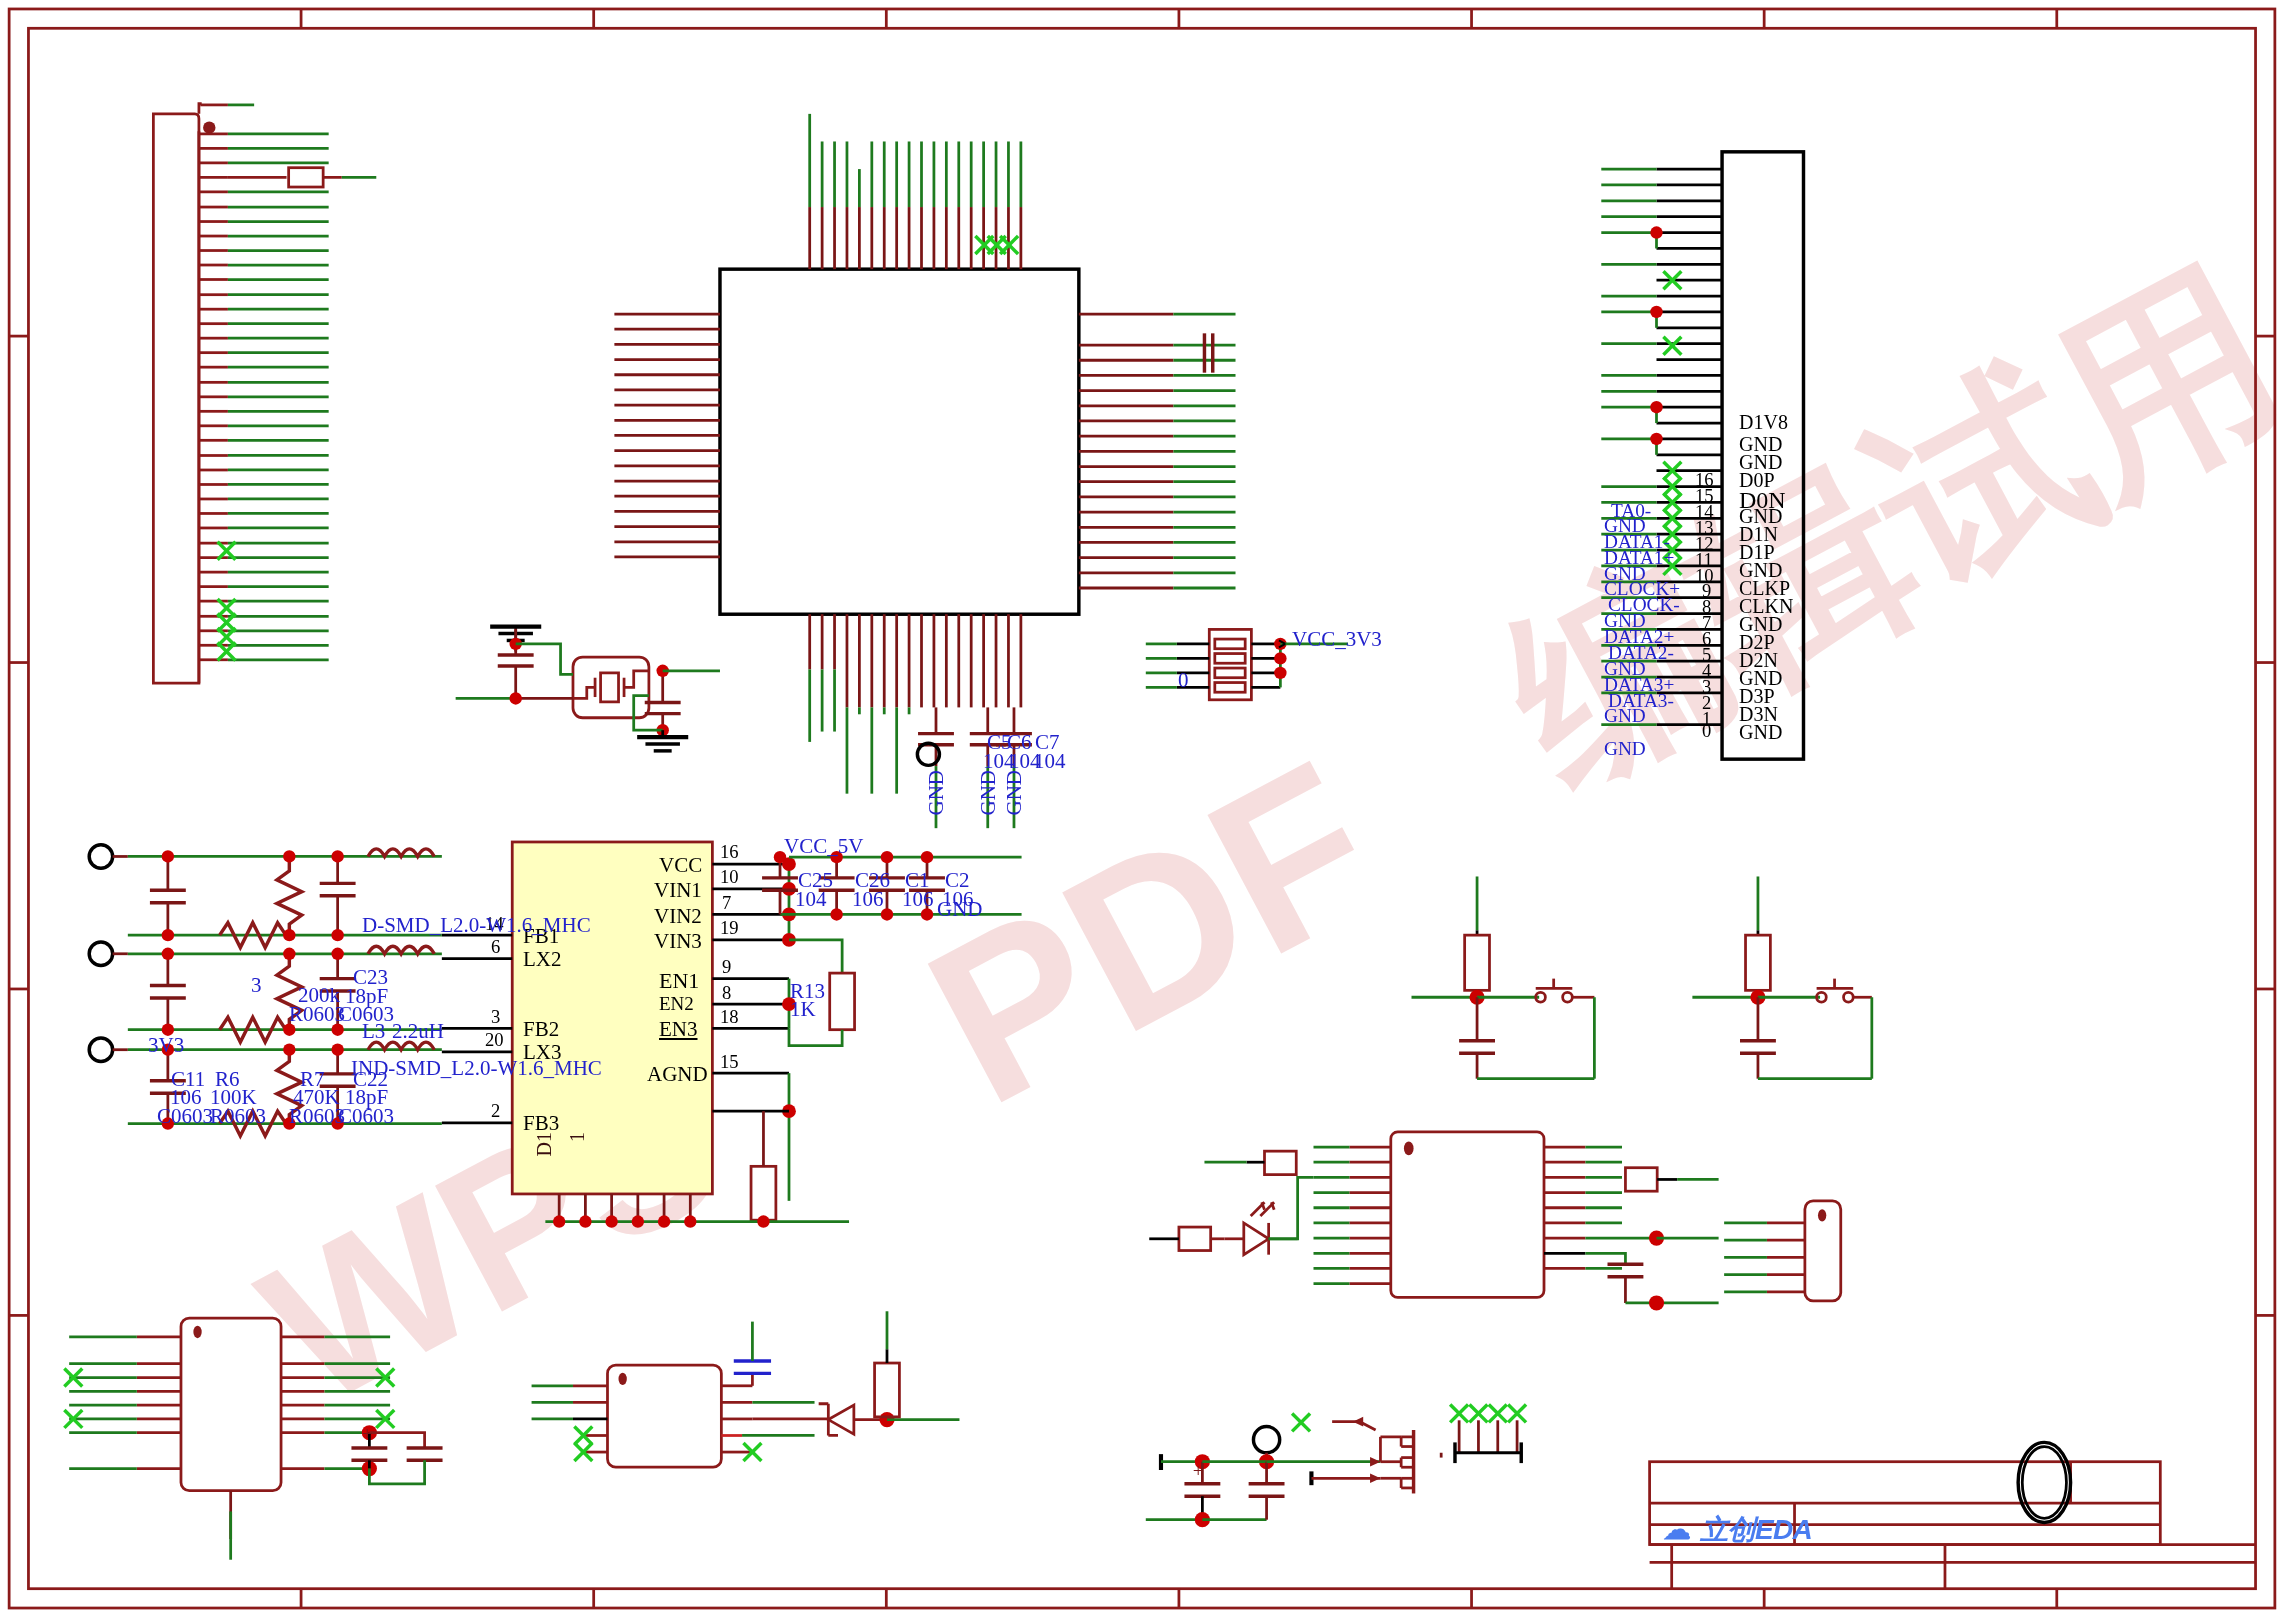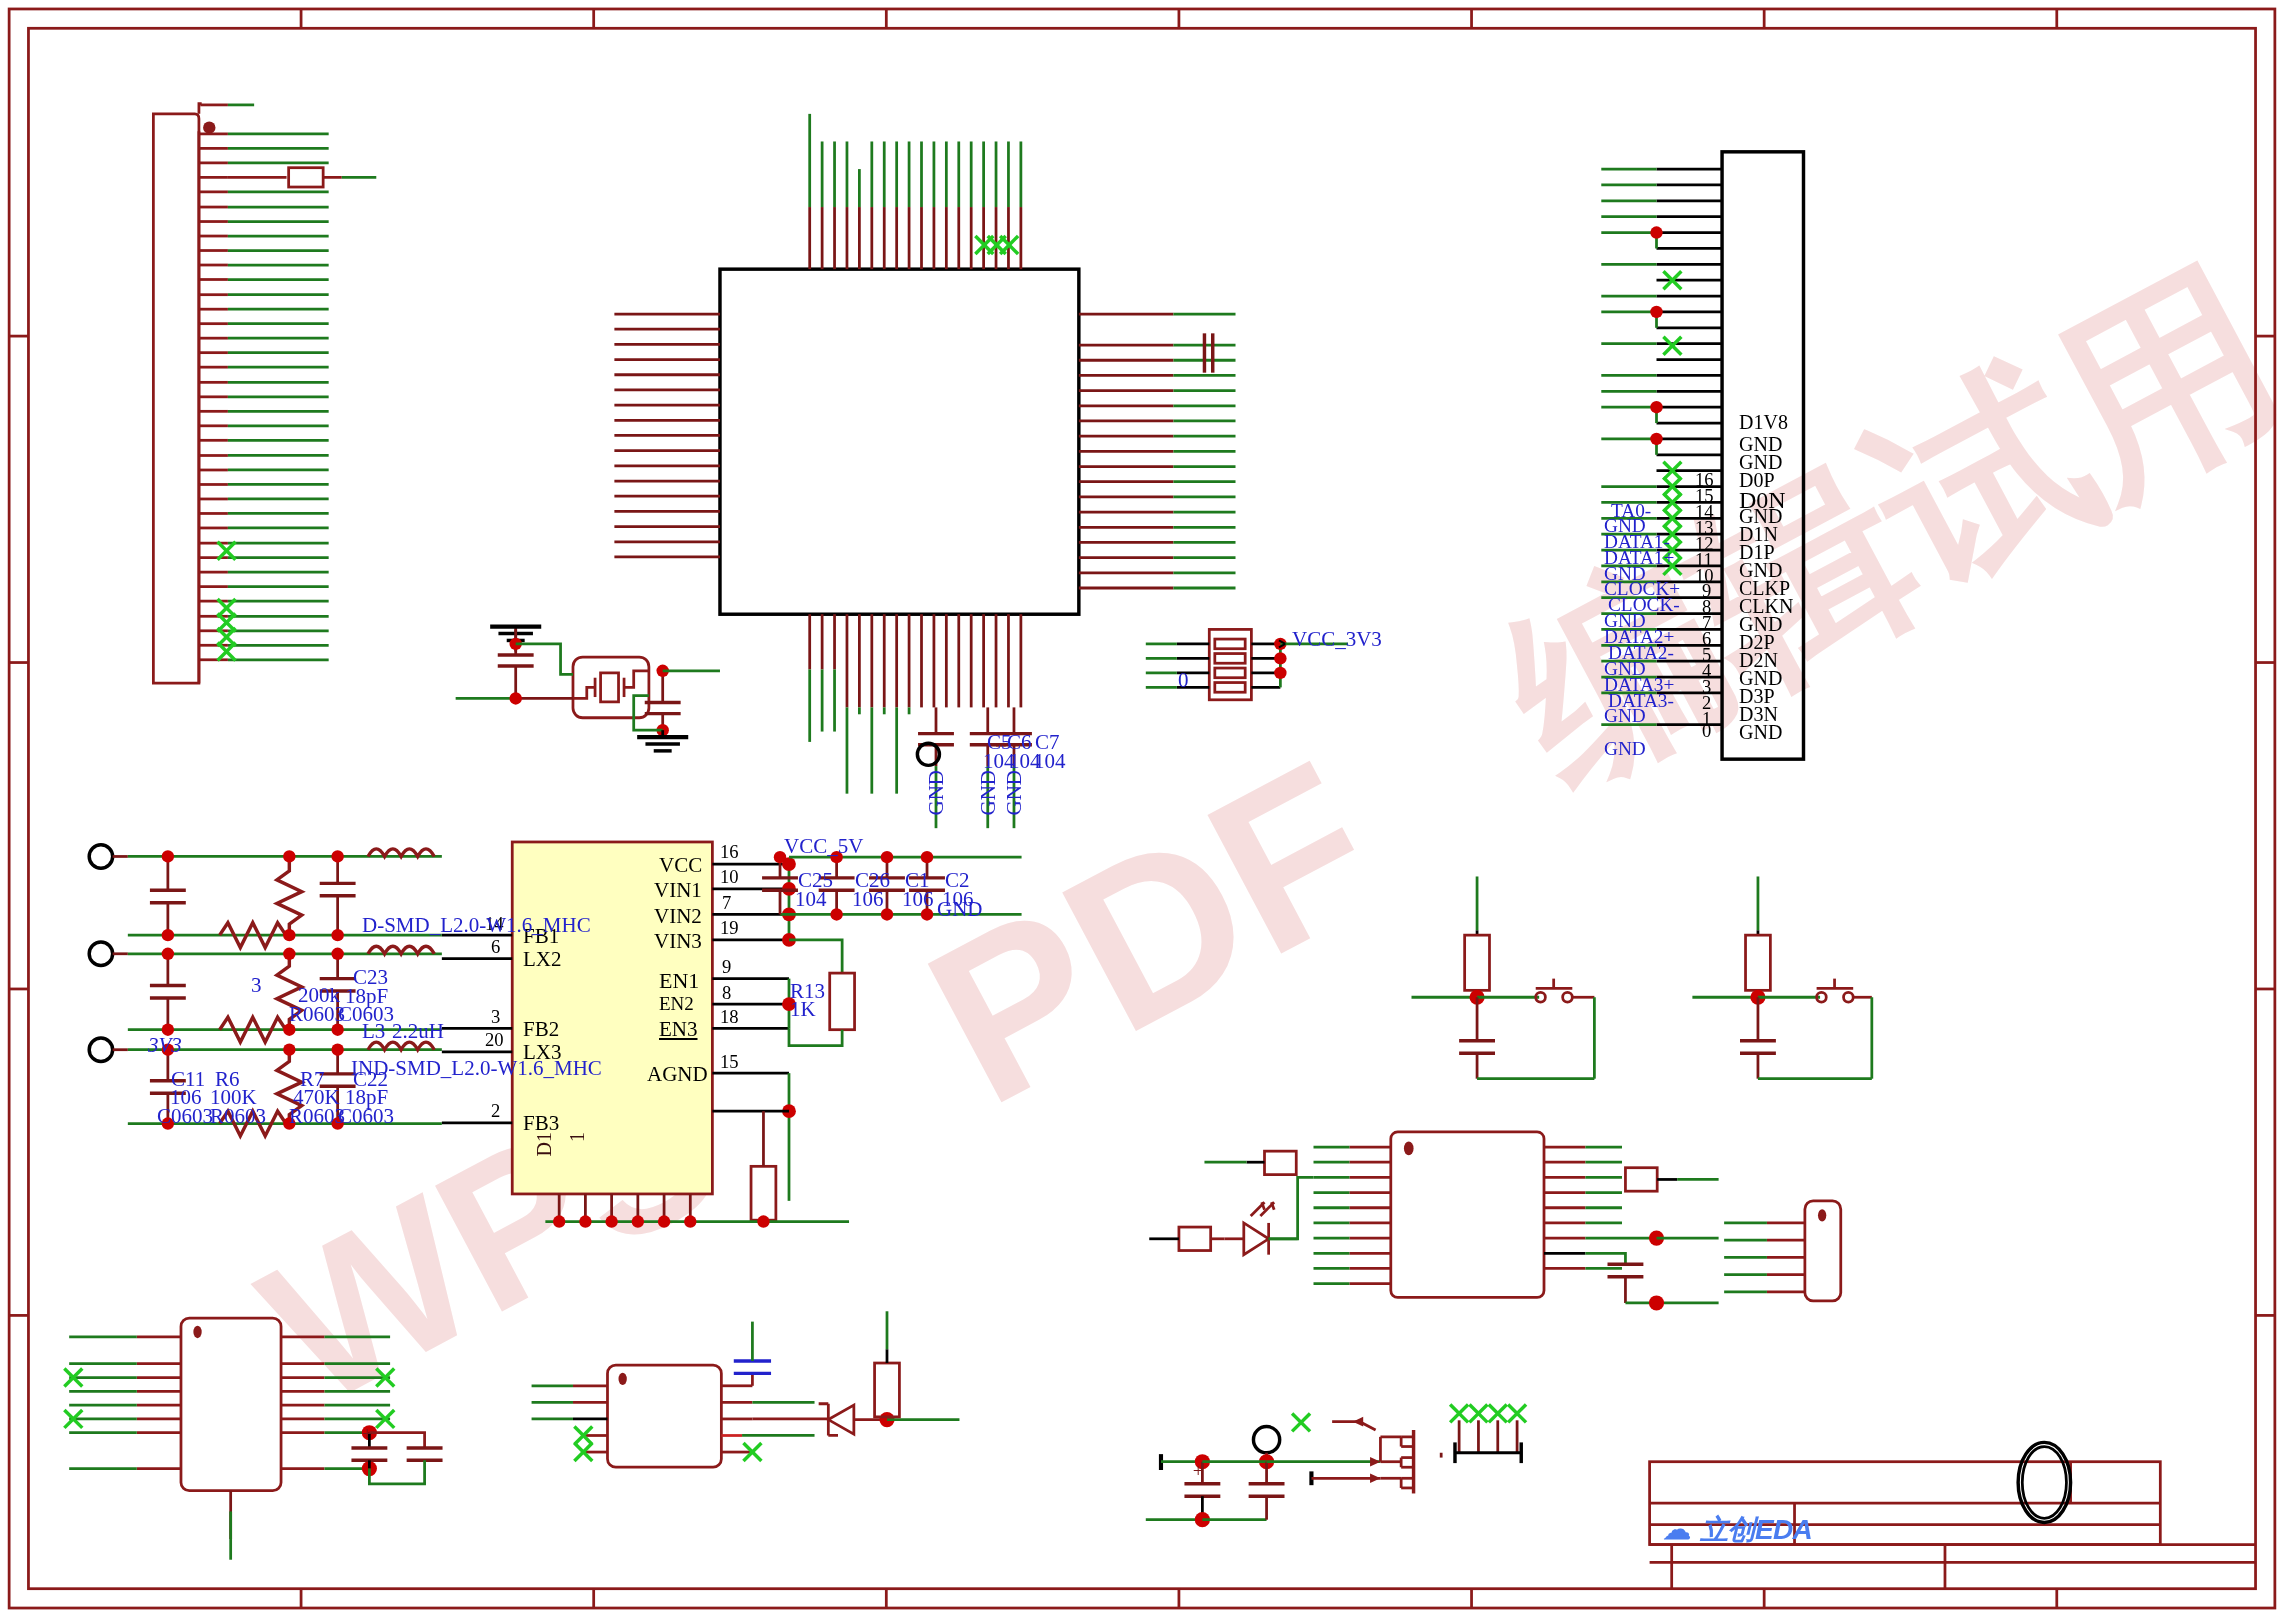--- a/index.html
+++ b/index.html
@@ -1098,21 +1098,21 @@
   <div class="pinname" style="left:659px;top:993px;font-size:19px;">EN2</div>
   <div class="pinname" style="left:659px;top:1017px;font-size:21px;text-decoration:underline;">EN3</div>
   <div class="pinname" style="left:647px;top:1062px;font-size:21px;">AGND</div>
 
   <div class="icname vert" style="left:533px;top:1132px;font-size:20px;">D1</div>
   <div class="icname vert" style="left:566px;top:1132px;font-size:20px;">1</div>
 
   <div class="lbl" style="left:784px;top:834px;font-size:21px;">VCC_5V</div>
   <div class="lbl" style="left:1292px;top:627px;font-size:21px;">VCC_3V3</div>
   <div class="lbl" style="left:937px;top:897px;font-size:21px;">GND</div>
-  <div class="lbl" style="left:148px;top:1033px;font-size:21px;font-style:italic;">3V3</div>
+  <div class="lbl" style="left:148px;top:1033px;font-size:21px;">3V3</div>
   <div class="lbl" style="left:1178px;top:668px;font-size:21px;">0</div>
   <div class="lbl vert" style="left:924px;top:770px;font-size:21px;">GND</div>
   <div class="lbl vert" style="left:976px;top:770px;font-size:21px;">GND</div>
   <div class="lbl vert" style="left:1002px;top:770px;font-size:21px;">GND</div>
 
   <div class="lbl" style="left:987px;top:730px;font-size:21px;">C5</div>
   <div class="lbl" style="left:983px;top:749px;font-size:21px;">104</div>
   <div class="lbl" style="left:1007px;top:730px;font-size:21px;">C6</div>
   <div class="lbl" style="left:1009px;top:749px;font-size:21px;">104</div>
   <div class="lbl" style="left:1035px;top:730px;font-size:21px;">C7</div>

